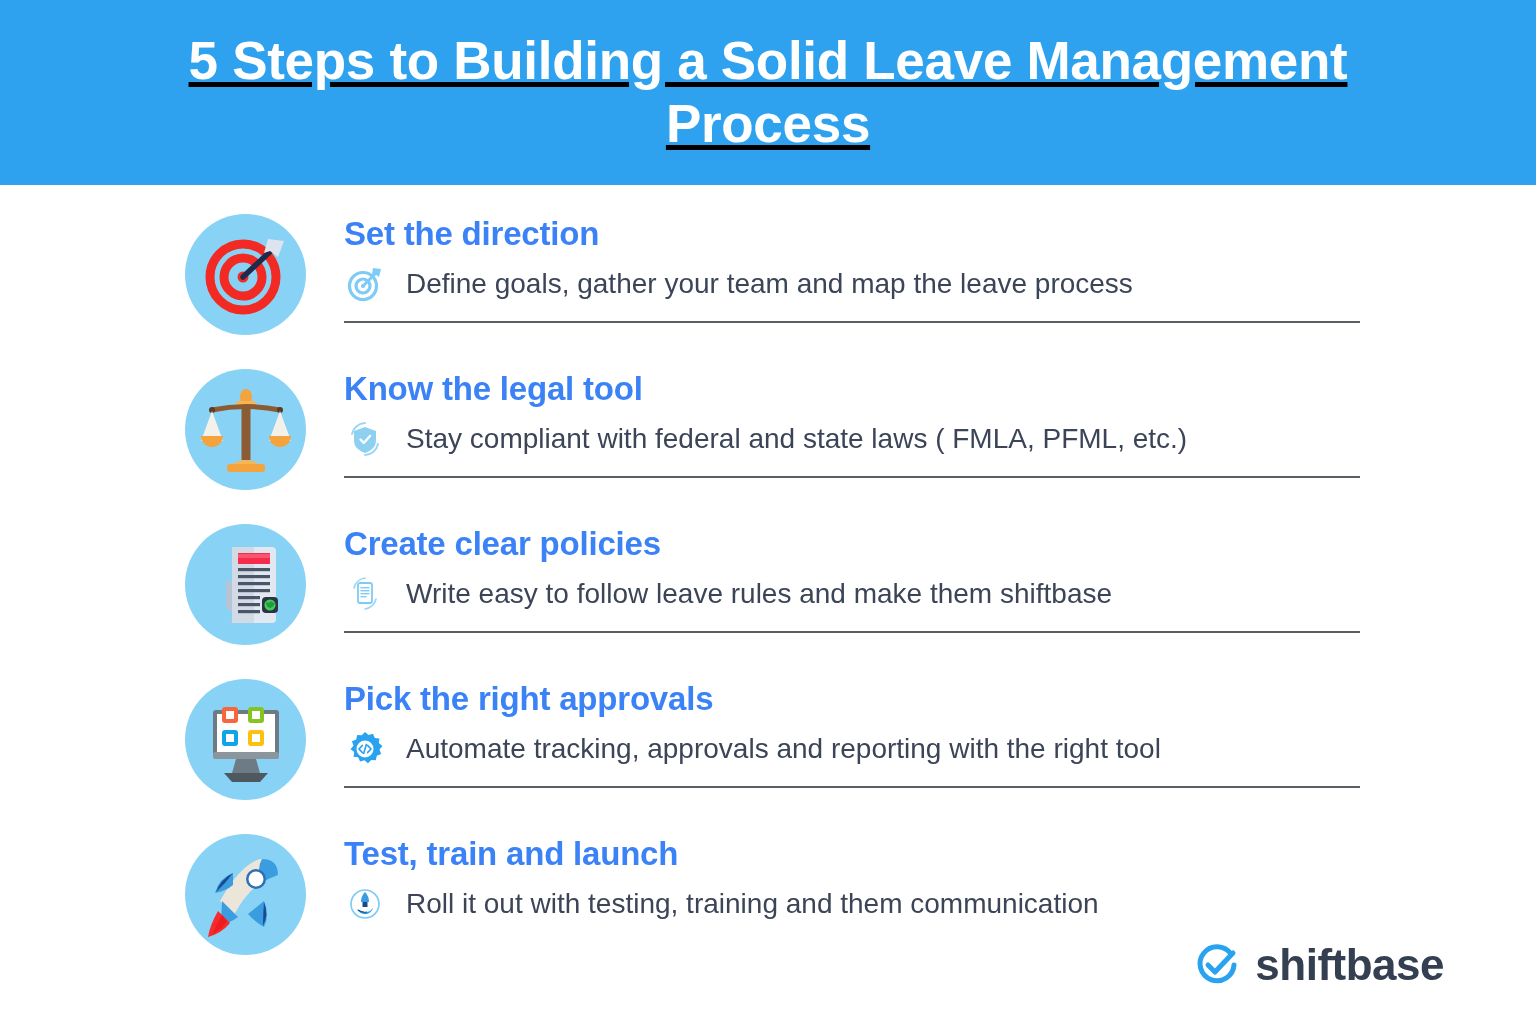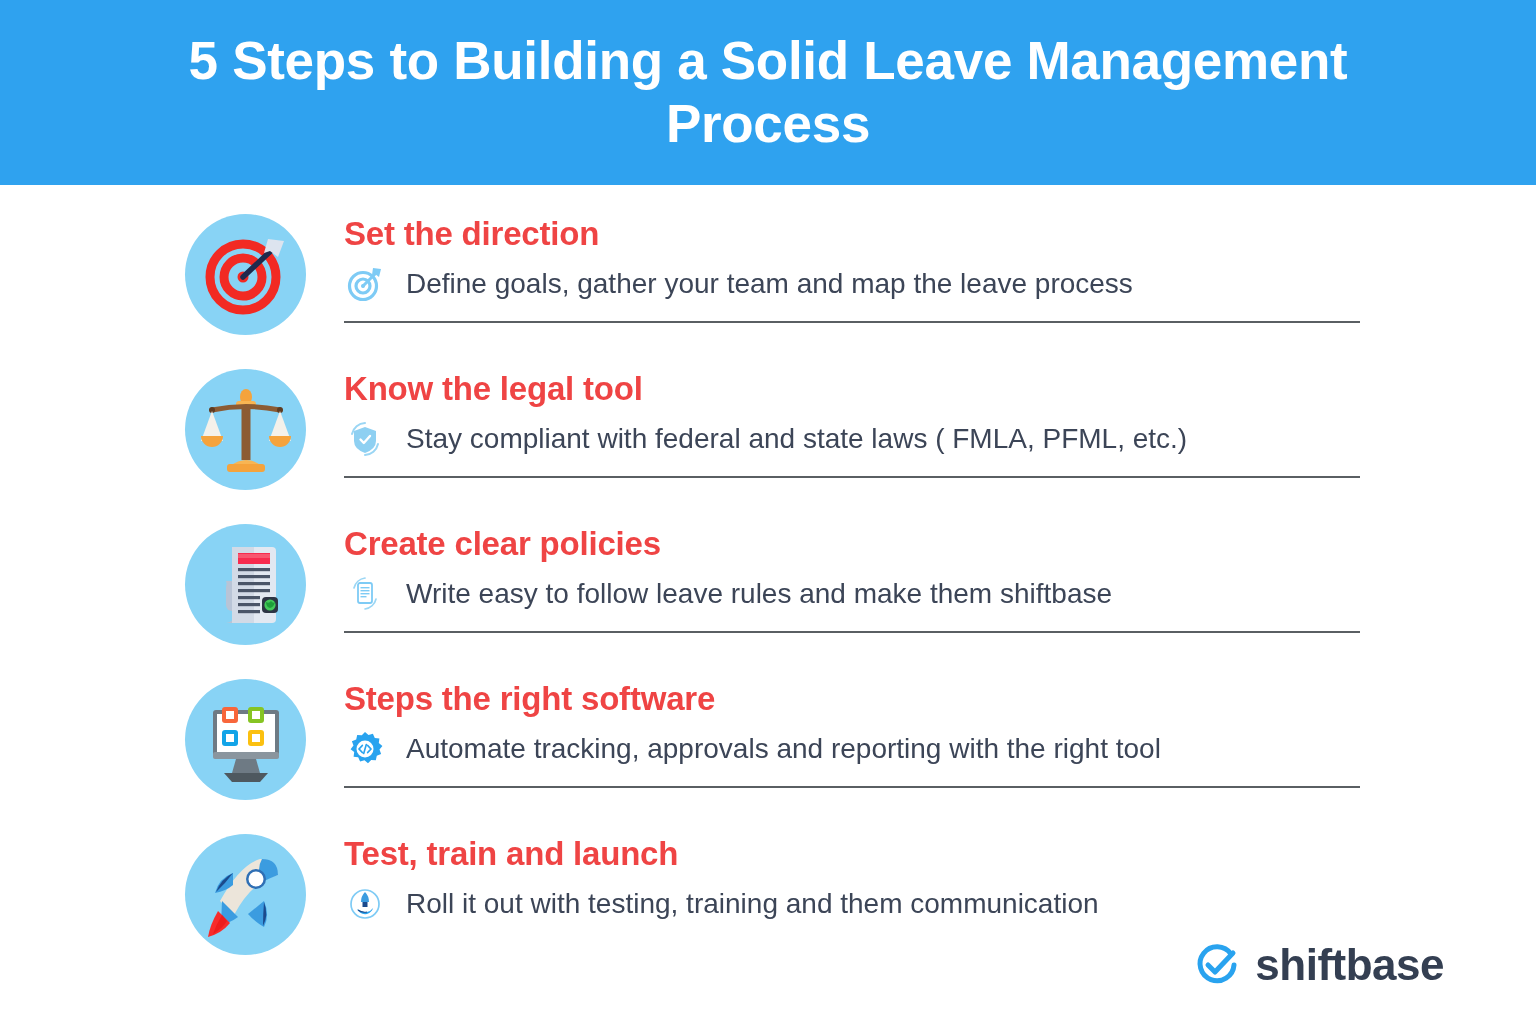--- a/index.html
+++ b/index.html
@@ -10,20 +10,21 @@
     overflow:hidden;
     position:relative;
   }
   
   .header{
     width:1536px;height:185px;
     background:#2fa2ef;
     display:flex;align-items:center;justify-content:center;
     box-sizing:border-box;
     padding:0 84px;
+    text-decoration:underline;
   }
   .header h1{
     margin:0;
     color:#ffffff;
     font-size:53px;
     line-height:1.18;
     font-weight:bold;
     text-align:center;
     letter-spacing:-0.3px;
     font-family:"Liberation Sans", sans-serif;
@@ -52,21 +53,21 @@
   .badge svg{display:block;}
   .step-body{
     margin-left:38px;
     flex:1 1 auto;
     padding-right:176px;
     position:relative;
   }
   .step-title{
     font-size:33px;
     font-weight:bold;
-    color:#ef4444;
+    color:#3b82f6;
     margin:0;
     padding-top:6px;
     letter-spacing:-0.2px;
     white-space:nowrap;
   }
   .step-line{
     display:flex;
     align-items:center;
     margin-top:10px;
   }
@@ -230,21 +231,21 @@
         <rect x="26" y="17" width="8" height="8" fill="#ffffff"></rect>
         <rect x="48" y="13" width="16" height="16" rx="3" fill="#86c423"></rect>
         <rect x="52" y="17" width="8" height="8" fill="#ffffff"></rect>
         <rect x="22" y="36" width="16" height="16" rx="3" fill="#12a4e8"></rect>
         <rect x="26" y="40" width="8" height="8" fill="#ffffff"></rect>
         <rect x="48" y="36" width="16" height="16" rx="3" fill="#fbc010"></rect>
         <rect x="52" y="40" width="8" height="8" fill="#ffffff"></rect>
       </svg>
     </div>
     <div class="step-body">
-      <p class="step-title">Steps the right software</p>
+      <p class="step-title">Pick the right approvals</p>
       <div class="step-line">
         <span class="mini-icon">
           <svg width="40" height="40" viewBox="0 0 40 40">
             <path d="M20 3 l3.5 3 4.4-1.3 1.9 4.2 4.6 .6 -.6 4.6 3.6 2.9 -2.9 3.6 1.6 4.4 -4.3 1.7 -1 4.5 -4.6-.3 -3.2 3.3 -3.5-3 -4.4 1.3 -1.9-4.2 -4.6-.6 .6-4.6 -3.6-2.9 2.9-3.6 -1.6-4.4 4.3-1.7 1-4.5 4.6 .3 z" fill="#29a3ef"></path>
             <circle cx="20" cy="20" r="8.5" fill="#ffffff"></circle>
             <path d="M17.3 16.5 L14 20 L17.3 23.5" stroke="#29a3ef" stroke-width="1.8" fill="none" stroke-linecap="round" stroke-linejoin="round"></path>
             <path d="M22.7 16.5 L26 20 L22.7 23.5" stroke="#29a3ef" stroke-width="1.8" fill="none" stroke-linecap="round" stroke-linejoin="round"></path>
             <path d="M21.3 15.5 L18.7 24.5" stroke="#29a3ef" stroke-width="1.6" stroke-linecap="round"></path>
           </svg>
         </span>

